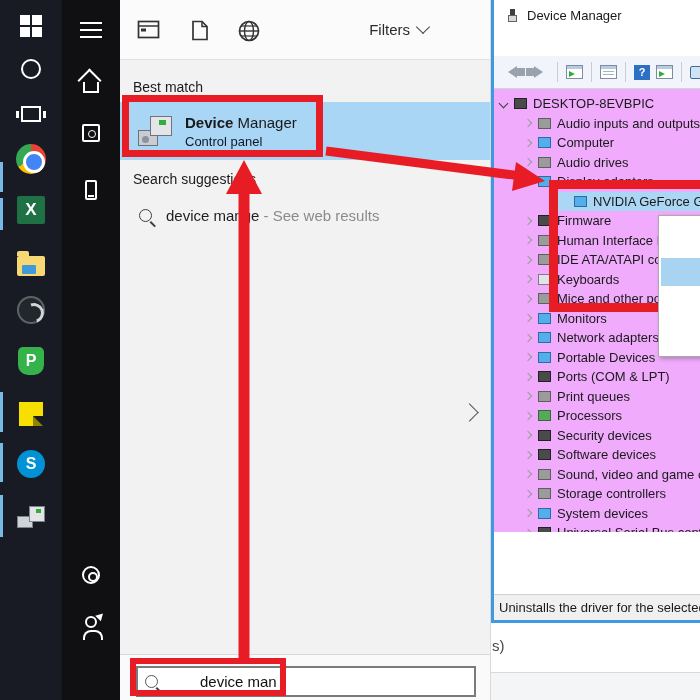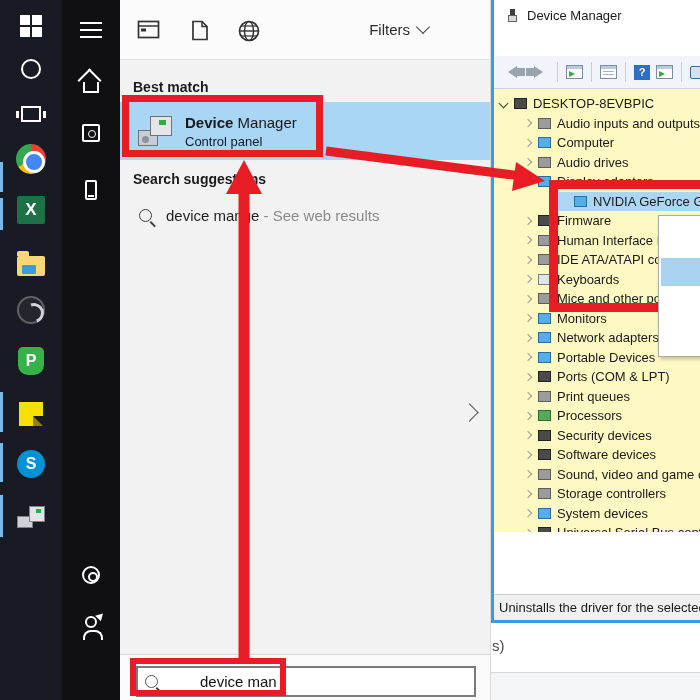--- a/index.html
+++ b/index.html
@@ -49,21 +49,21 @@
   .user{width:12px;height:12px;border:2px solid #fff;border-radius:50%;position:relative;margin-top:6px;}
   .user:before{content:"";position:absolute;left:-4px;top:12px;width:16px;height:8px;border:2px solid #fff;border-bottom:none;border-radius:8px 8px 0 0;}
   .user:after{content:"";position:absolute;left:10px;top:-6px;border-style:solid;border-width:4px 0 4px 7px;border-color:transparent transparent transparent #fff;transform:rotate(-45deg);}
 
   
   .panel{position:absolute;left:120px;top:0;width:371px;height:700px;background:#f2f2f2;z-index:10;border-right:1px solid #d9d9d9;}
   .panel-top{position:absolute;left:0;top:0;width:100%;height:60px;background:#fbfbfb;border-bottom:1px solid #e1e1e1;}
   .ptab{position:absolute;top:20px;}
   .filters{position:absolute;right:62px;top:21px;font-size:15px;color:#2b2b2b;display:flex;align-items:center;gap:8px;}
   .chev-down{width:10px;height:10px;border-right:1.5px solid #444;border-bottom:1.5px solid #444;transform:rotate(45deg);margin-top:-5px;}
-  .section-label{position:absolute;left:13px;font-size:14px;font-weight:bold;color:#1b1b1b;}
+  .section-label{position:absolute;left:13px;font-size:14px;font-weight:normal;color:#1b1b1b;}
   .result-row{position:absolute;left:0;top:102px;width:100%;height:58px;background:#a9d6f5;display:flex;align-items:center;}
   .dm-big-icon{position:relative;width:34px;height:30px;margin-left:18px;flex:none;}
   .dm-big-icon .b1{position:absolute;left:0;bottom:0;width:20px;height:16px;background:#c9ccd2;border:1px solid #6f7278;}
   .dm-big-icon .b2{position:absolute;right:0;top:0;width:22px;height:20px;background:#e3e5e9;border:1px solid #6f7278;}
   .dm-big-icon .g{position:absolute;right:6px;top:4px;width:7px;height:5px;background:#2fae3e;}
   .dm-big-icon .k{position:absolute;left:4px;bottom:3px;width:7px;height:7px;border-radius:50%;background:#8e939b;}
   .result-text{margin-left:13px;}
   .result-title{font-size:15px;color:#191919;}
   .result-title b{font-weight:bold;}
   .result-sub{font-size:13px;color:#0f172a;margin-top:3px;}
@@ -94,21 +94,21 @@
   .nav-back:after{content:"";position:absolute;left:9px;top:-4px;width:8px;height:8px;background:#9aa3ad;}
   .nav-fwd{border-left:9px solid #9aa3ad;margin-left:14px;}
   .nav-fwd:after{content:"";position:absolute;left:-17px;top:-4px;width:8px;height:8px;background:#9aa3ad;}
   .twin{width:17px;height:14px;background:#fff;border:1px solid #7d8ca0;position:relative;flex:none;margin:0 3px;}
   .twin:before{content:"";position:absolute;left:0;top:0;width:100%;height:3px;background:#b9cbe2;}
   .twin.green:after{content:"";position:absolute;left:2px;top:5px;border-style:solid;border-width:3.5px 0 3.5px 6px;border-color:transparent transparent transparent #2fae3e;}
   .twin.list:after{content:"";position:absolute;left:2px;top:5px;width:11px;height:6px;background:repeating-linear-gradient(#9fb3cc 0 1px,#fff 1px 3px);}
   .thelp{width:16px;height:15px;background:#2d6fc4;color:#fff;font-size:11px;font-weight:bold;display:flex;align-items:center;justify-content:center;flex:none;margin:0 3px;}
   .tmon{width:17px;height:13px;background:#cfe3f5;border:1.5px solid #3e6d99;border-radius:2px;flex:none;margin:0 3px;}
 
-  .treearea{position:absolute;left:0;top:89px;width:100%;height:443px;background:#fef9c3;overflow:hidden;padding-top:5px;}
+  .treearea{position:absolute;left:0;top:89px;width:100%;height:443px;background:#f0abfc;overflow:hidden;padding-top:5px;}
   .trow{height:19.5px;display:flex;align-items:center;font-size:13px;color:#1a1a1a;white-space:nowrap;padding-left:4px;}
   .trow.lvl1{padding-left:28px;}
   .trow.lvl2{padding-left:78px;}
   .trow.selected{background:linear-gradient(to right,transparent 62px,#abd7f5 62px);}
   .tchev{width:14px;height:12px;position:relative;flex:none;}
   .tchev.collapsed:after{content:"";position:absolute;left:3px;top:3px;width:5px;height:5px;border-top:1.5px solid #9b9b9b;border-right:1.5px solid #9b9b9b;transform:rotate(45deg);}
   .tchev.expanded:after{content:"";position:absolute;left:2px;top:2px;width:6px;height:6px;border-right:1.8px solid #3c3c3c;border-bottom:1.8px solid #3c3c3c;transform:rotate(45deg);}
   .tico{width:13px;height:11px;border:1px solid #666;background:#bbb;flex:none;margin:0 6px 0 2px;}
   .tico.blue{background:#55aeec;border-color:#2a6d9e;}
   .tico.dark{background:#4a4a4a;border-color:#222;}

